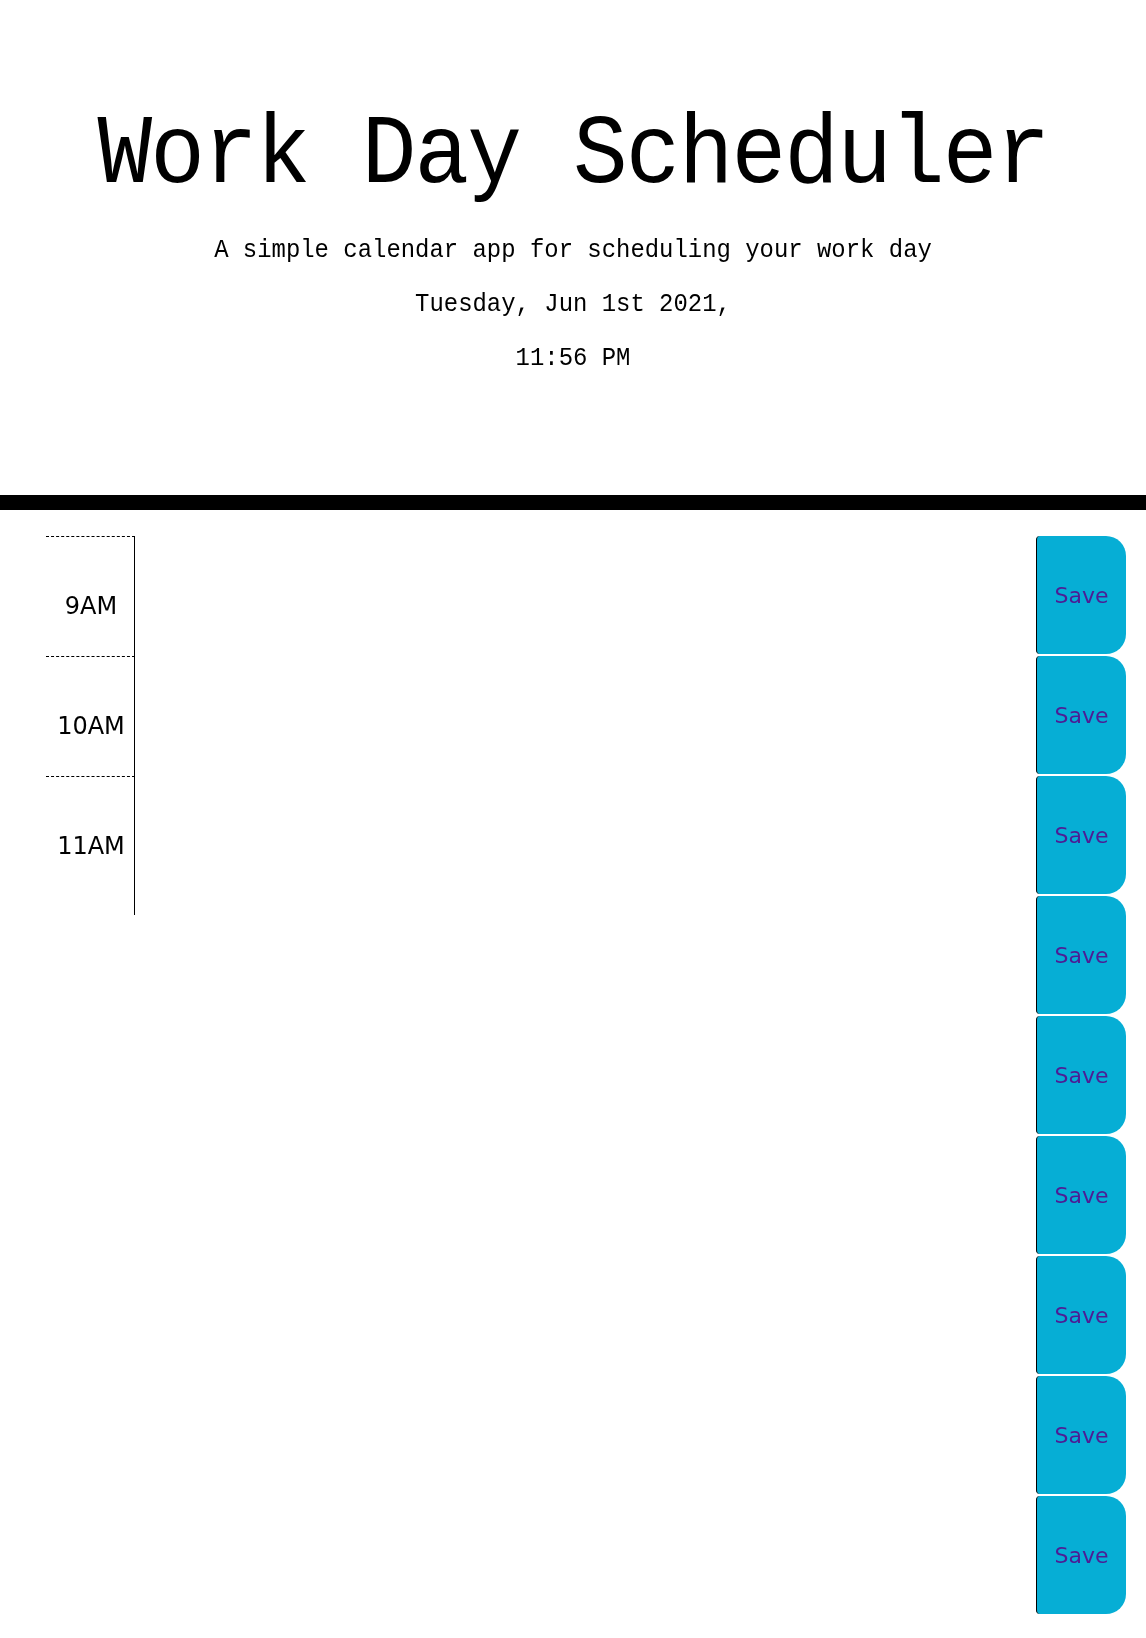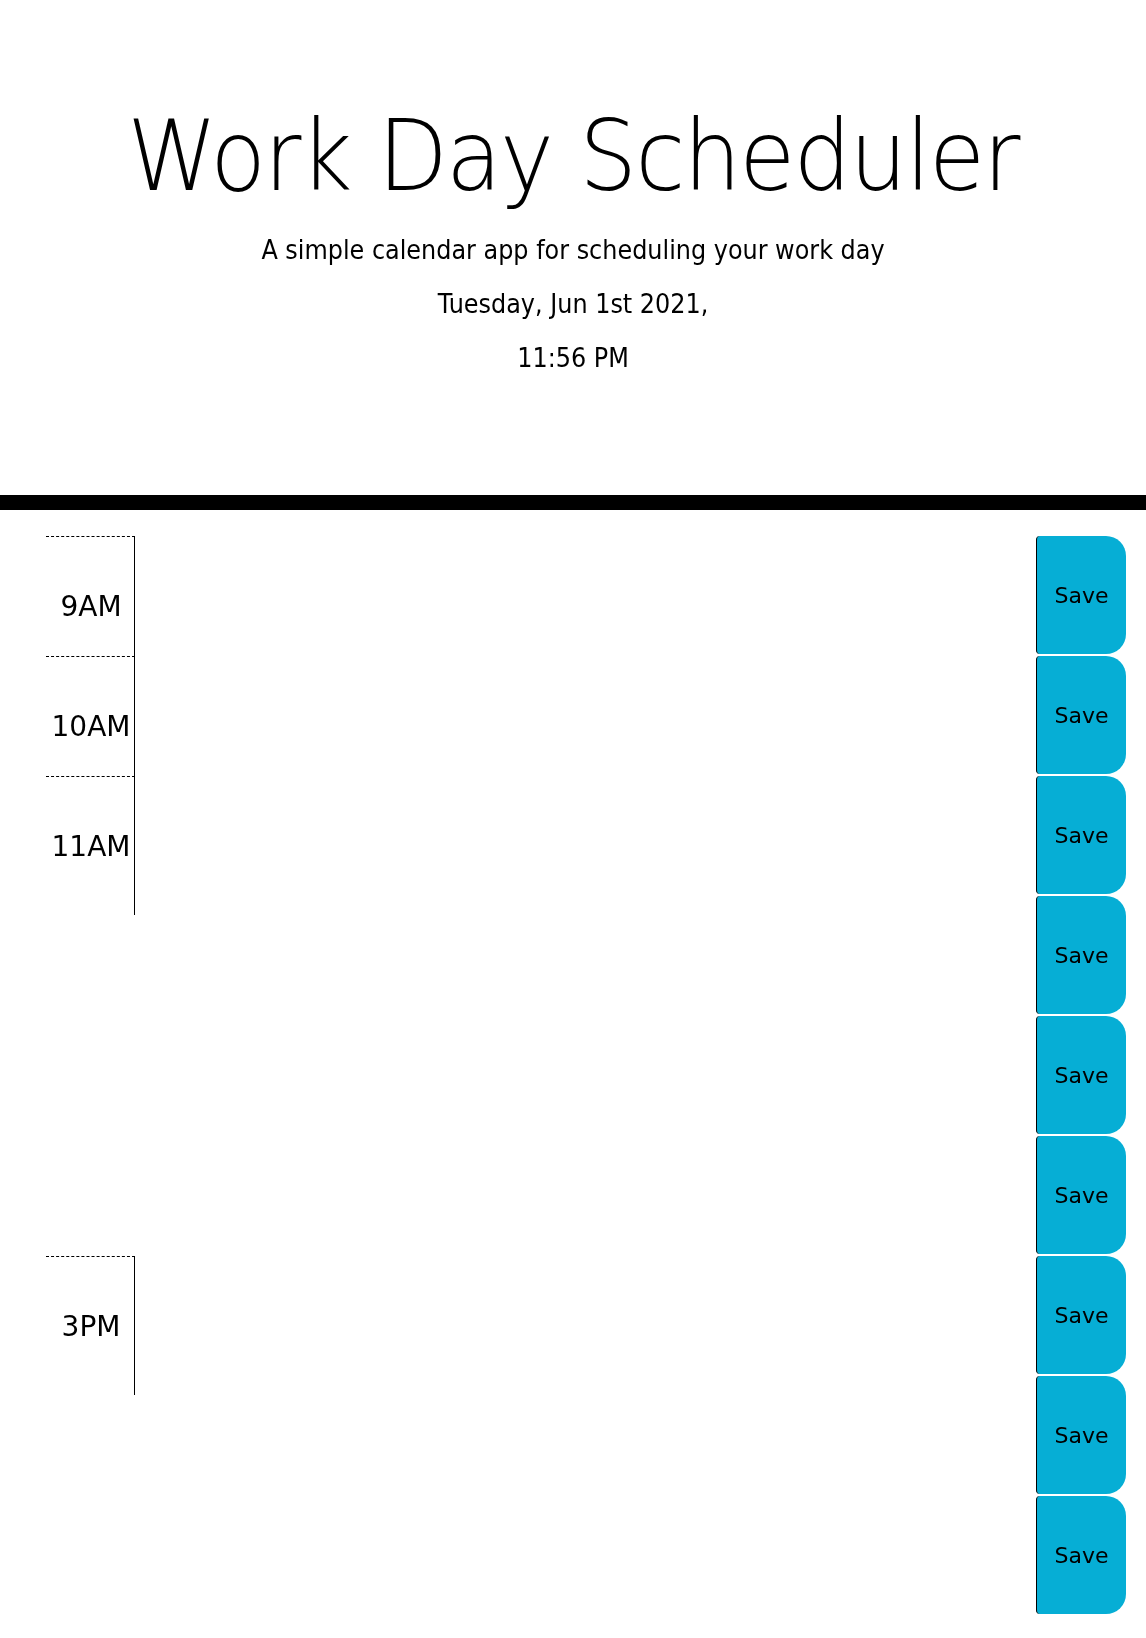--- a/index.html
+++ b/index.html
@@ -3,20 +3,21 @@
   <meta charset="utf-8">
   <style>
     html, body { margin: 0; padding: 0; background: #ffffff; }
     body {
       width: 1146px; height: 1638px; overflow: hidden; position: relative;
       font-family: "DejaVu Sans", "Liberation Sans", sans-serif; color: #000;
     }
     .jumbotron {
       position: absolute; left: 0; top: 0; width: 1146px; height: 473px;
       text-align: center;
+      font-family: Liberation Mono, monospace;
     }
     .title {
       position: absolute; left: 0; width: 1146px; top: 96px;
       font-size: 98px; line-height: 120px; font-weight: 300; letter-spacing: -2px;
       transform: scaleX(0.93); transform-origin: center;
     }
     .lead {
       position: absolute; left: 0; width: 1146px; top: 233px;
       font-size: 26px; line-height: 34px; transform: scaleX(0.92);
     }
@@ -30,31 +31,31 @@
     }
     .divider {
       position: absolute; left: 0; top: 495px; width: 1146px; height: 15px; background: #000;
     }
     .container { position: absolute; left: 0; top: 560px; width: 1146px; }
     .row { position: relative; height: 120px; }
     .hour {
       position: absolute; left: 46px; top: 0; width: 89px; height: 139px;
       border-top: 1px dashed #000; border-right: 1px solid #000;
       display: flex; align-items: center; justify-content: center;
-      font-size: 28px; box-sizing: border-box; padding-left: 2px;
+      font-size: 24px; box-sizing: border-box; padding-left: 2px;
     }
     .desc {
       position: absolute; left: 136px; top: 0; width: 900px; height: 119px;
       border: none; outline: none; resize: none; background: transparent;
       font-family: "DejaVu Sans", "Liberation Sans", sans-serif; font-size: 18px;
       box-sizing: border-box; padding: 10px;
     }
     .save {
       position: absolute; left: 1036px; top: 0; width: 90px; height: 118px;
-      background: #06aed5; color: #000000; border: none;
+      background: #06aed5; color: #4c1d95; border: none;
       border-left: 1px solid #000; border-radius: 0 20px 20px 0;
       border-top-left-radius: 4px; border-bottom-left-radius: 4px;
       font-family: "DejaVu Sans", "Liberation Sans", sans-serif; font-size: 22px;
       display: flex; align-items: center; justify-content: center; cursor: pointer;
       box-sizing: border-box;
     }
   </style>
 </head>
 <body>
 
@@ -89,21 +90,20 @@
   </div>
   <div class="row" style="top:-24px">
     <textarea class="desc" style=""></textarea>
     <button class="save">Save</button>
   </div>
   <div class="row" style="top:-24px">
     <textarea class="desc" style=""></textarea>
     <button class="save">Save</button>
   </div>
   <div class="row" style="top:-24px">
-    <div class="hour">3PM</div>
     <textarea class="desc" style=""></textarea>
     <button class="save">Save</button>
   </div>
   <div class="row" style="top:-24px">
     <textarea class="desc" style=""></textarea>
     <button class="save">Save</button>
   </div>
   <div class="row" style="top:-24px">
     <textarea class="desc" style=""></textarea>
     <button class="save">Save</button>

